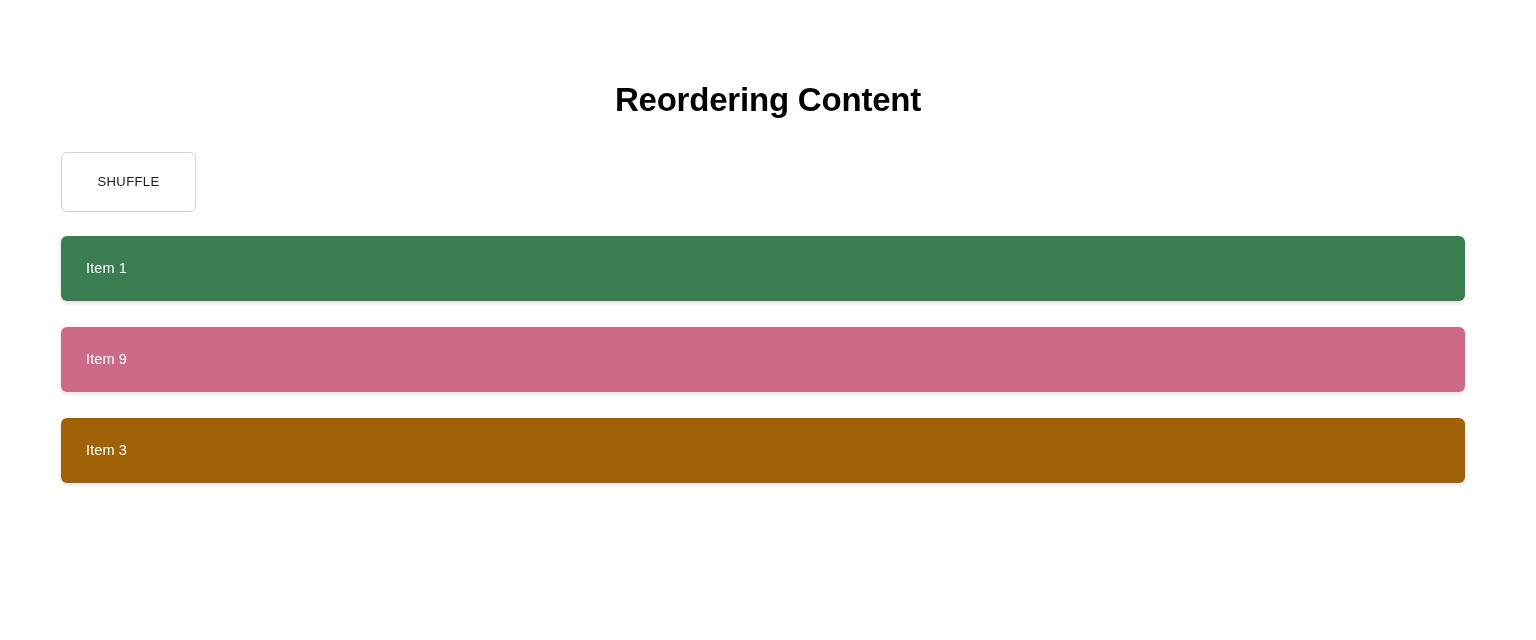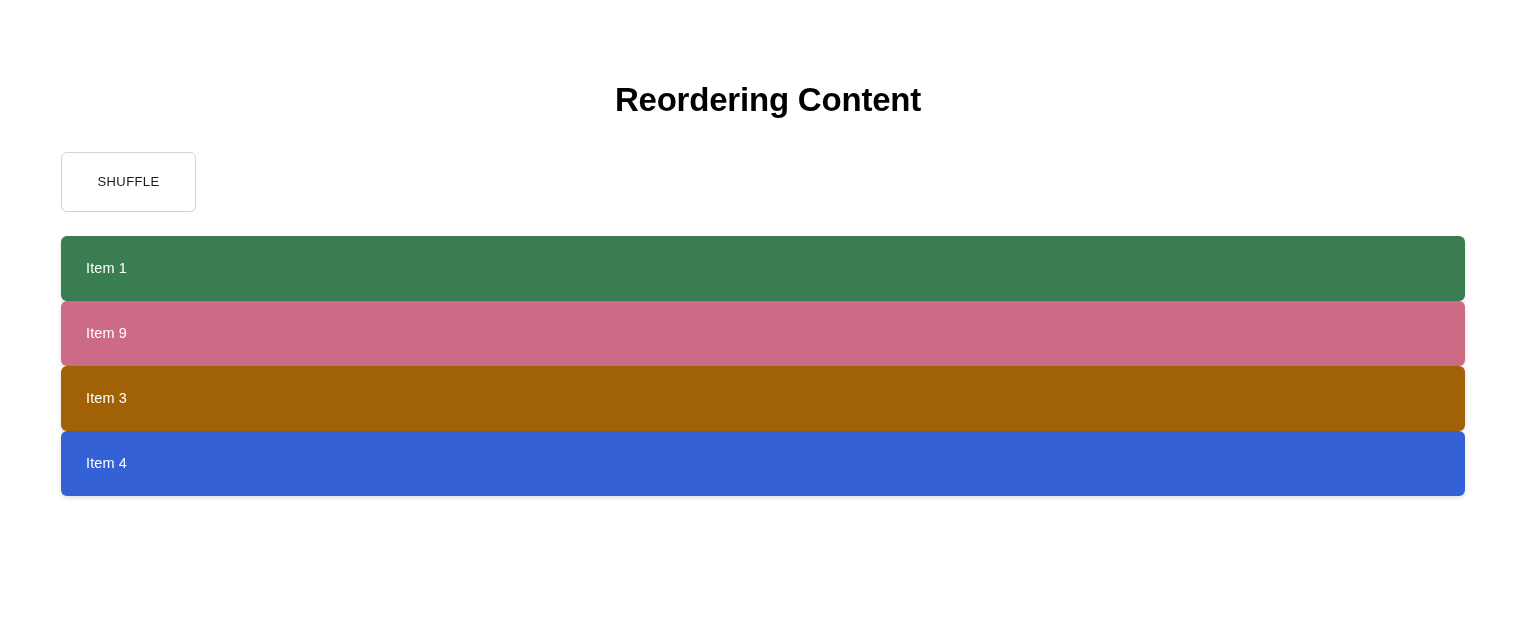--- a/index.html
+++ b/index.html
@@ -65,20 +65,21 @@
     top: 236px;
     width: 1404px;
   }
 
   .item-bar {
     position: relative;
     box-sizing: border-box;
     width: 1404px;
     height: 65px;
     border-radius: 6px;
+    margin-bottom: 26px;
     box-shadow: 0 2px 4px rgba(0,0,0,0.13);
     cursor: grab;
   }
   .item-bar:last-child {
     margin-bottom: 0;
   }
 
   .item-label {
     position: absolute;
     left: 25px;
@@ -111,18 +112,15 @@
     </div>
 
     <div class="item-bar" style="background-color: rgb(205, 106, 133);">
       <span class="item-label">Item 9</span>
     </div>
 
     <div class="item-bar" style="background-color: #a16207;">
       <span class="item-label">Item 3</span>
     </div>
 
-    <div class="item-bar" style="background-color: rgb(52, 97, 214);">
-      <span class="item-label">Item 4</span>
-    </div>
 
   </div>
 </div>
 
 </body></html>

